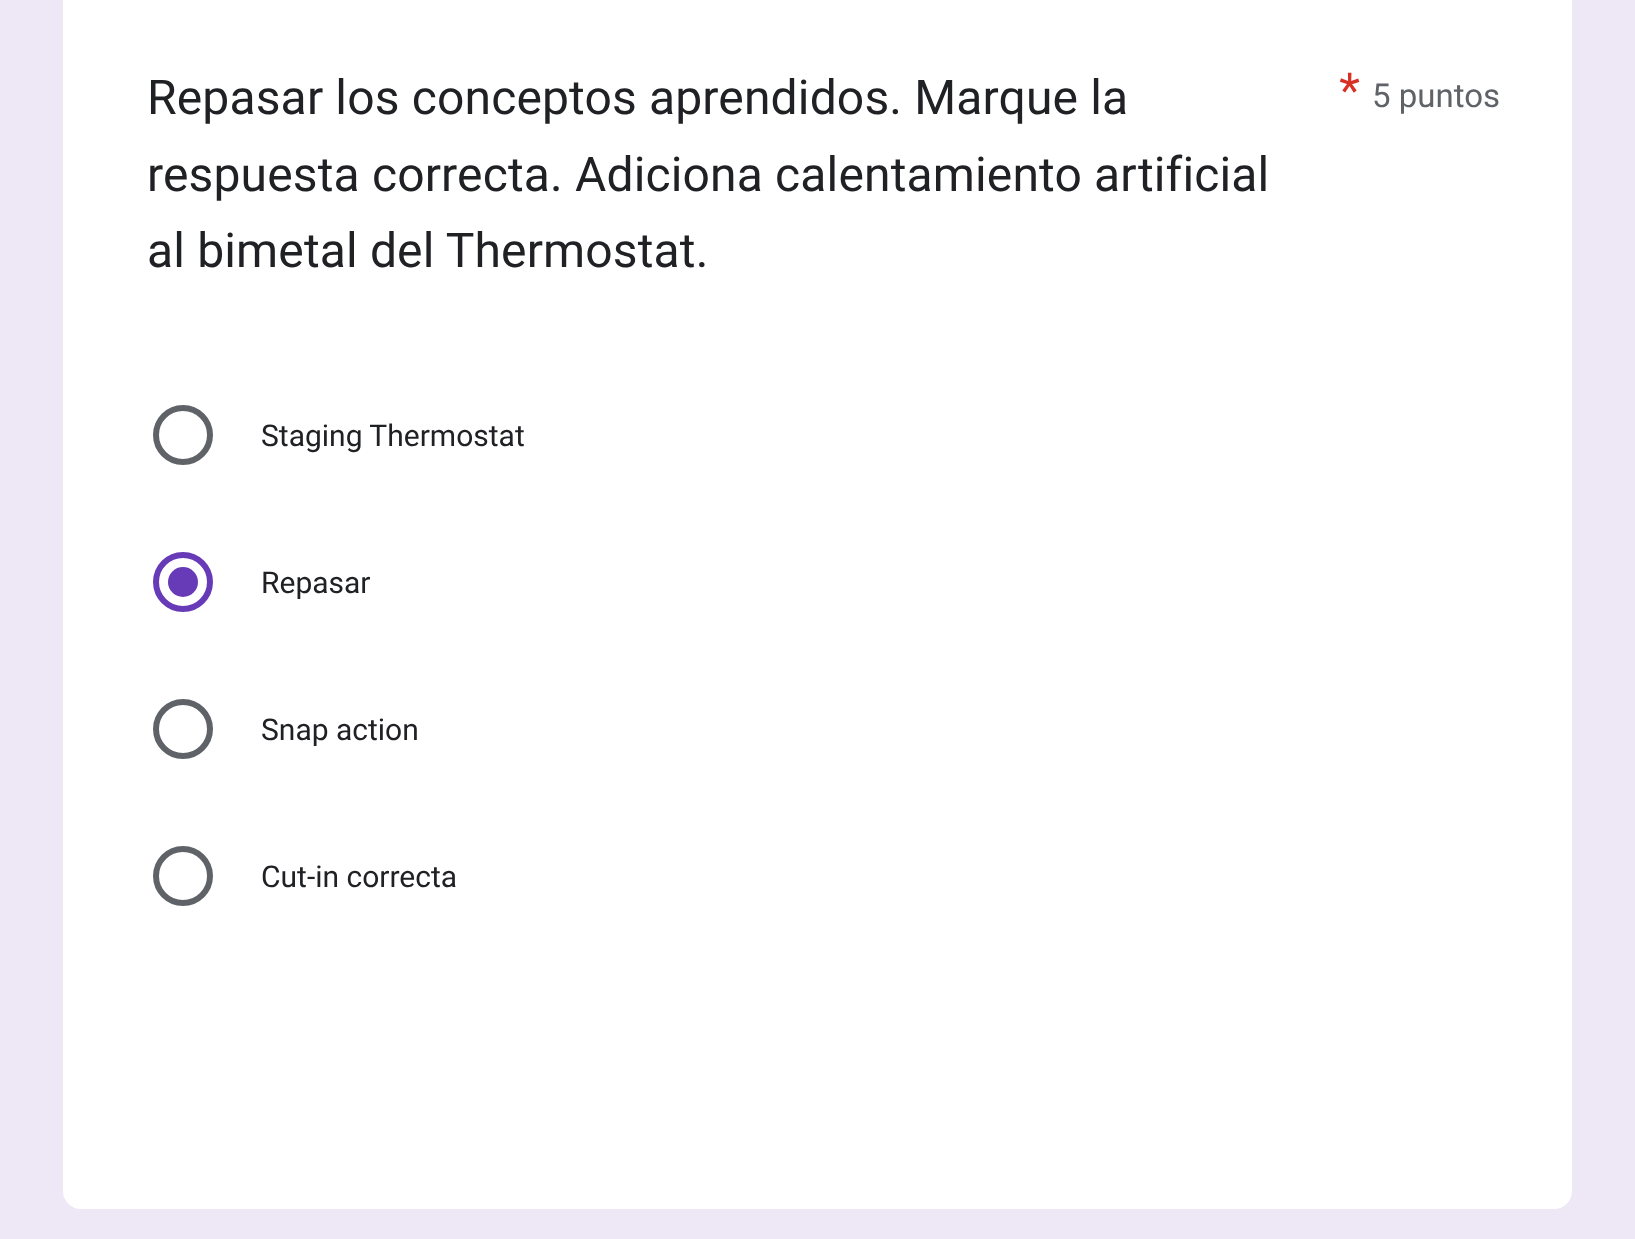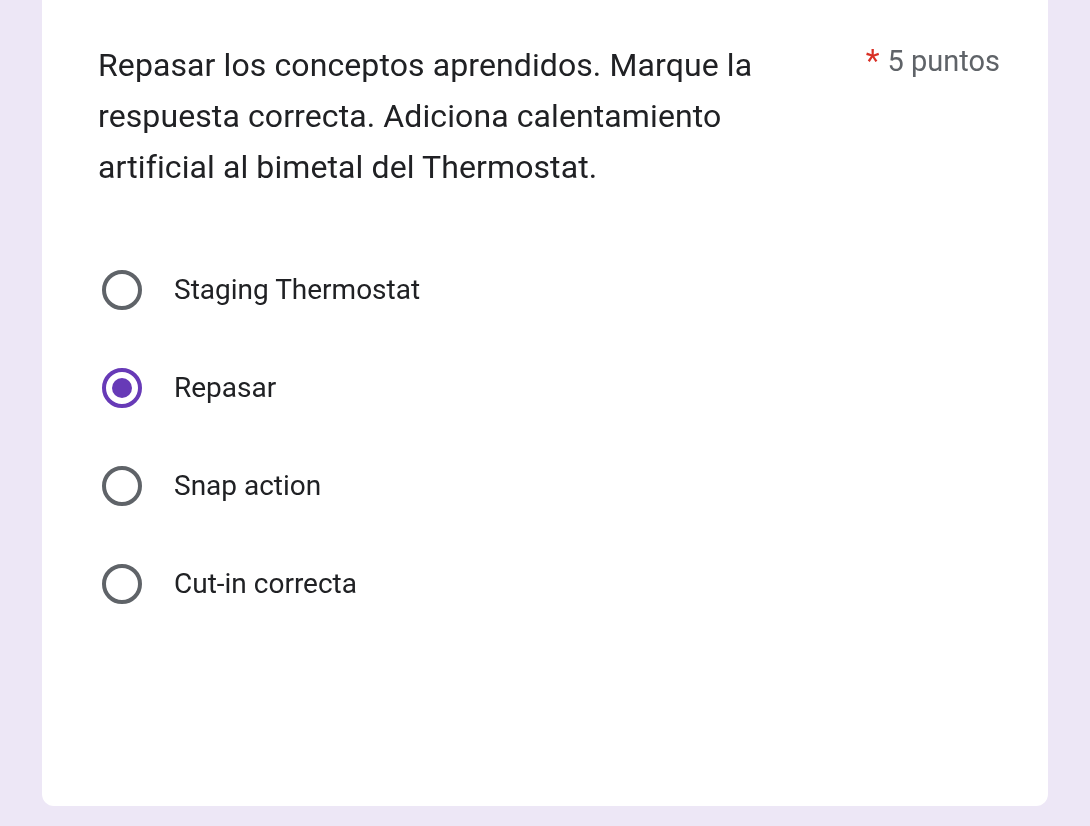--- a/index.html
+++ b/index.html
@@ -40,21 +40,21 @@
       padding-top: 4px;
       white-space: nowrap;
     }
     .required-asterisk {
       color: #d93025;
       font-size: 32px;
       line-height: 1;
     }
     .points {
       color: #5f6368;
-      font-size: 29px;
+      font-size: 22px;
     }
     .options-container {
       margin-top: 76px;
       display: flex;
       flex-direction: column;
       gap: 58px;
     }
     .option-row {
       display: flex;
       align-items: center;
@@ -79,21 +79,21 @@
       width: 20px;
       height: 20px;
       border-radius: 50%;
       background-color: #673ab7;
       display: none;
     }
     .radio-outer.selected .radio-inner {
       display: block;
     }
     .option-label {
-      font-size: 28px;
+      font-size: 20px;
       color: #202124;
     }
   </style>
 </head>
 <body>
 
 <div class="card">
   <div class="question-header">
     <div class="question-text">Repasar los conceptos aprendidos. Marque la respuesta correcta. Adiciona calentamiento artificial al bimetal del Thermostat.</div>
     <div class="question-meta">

